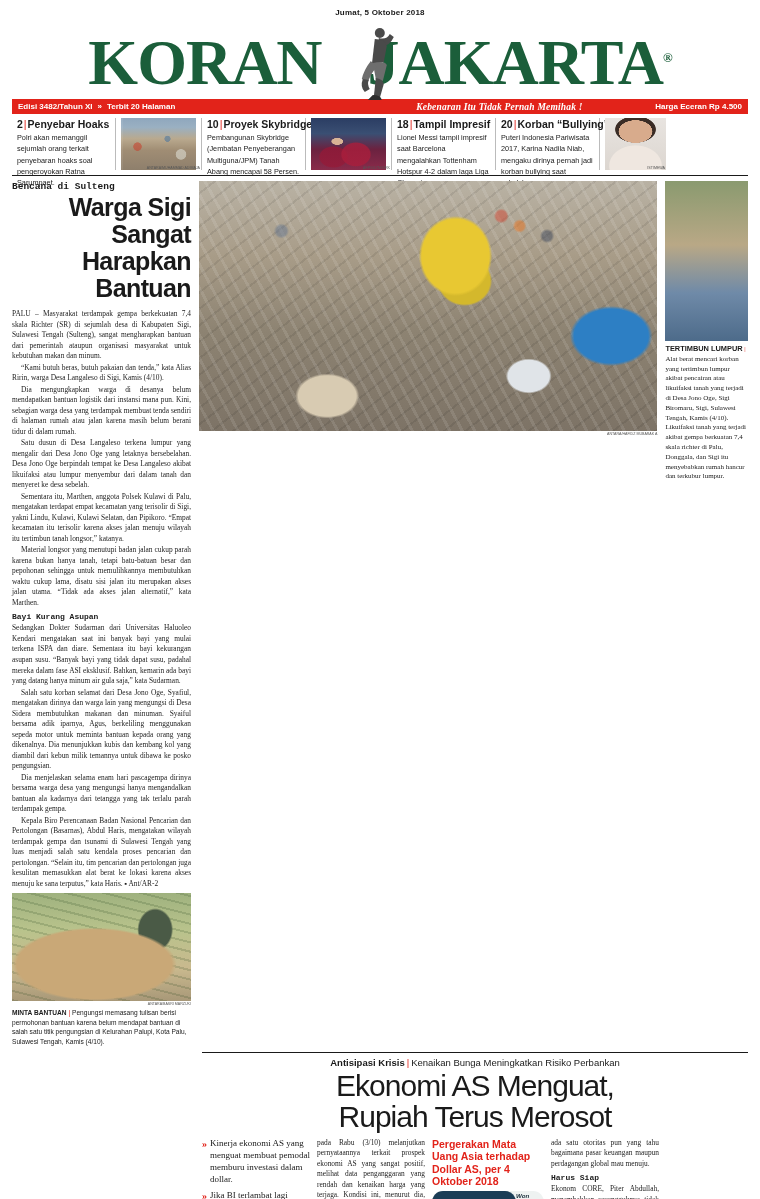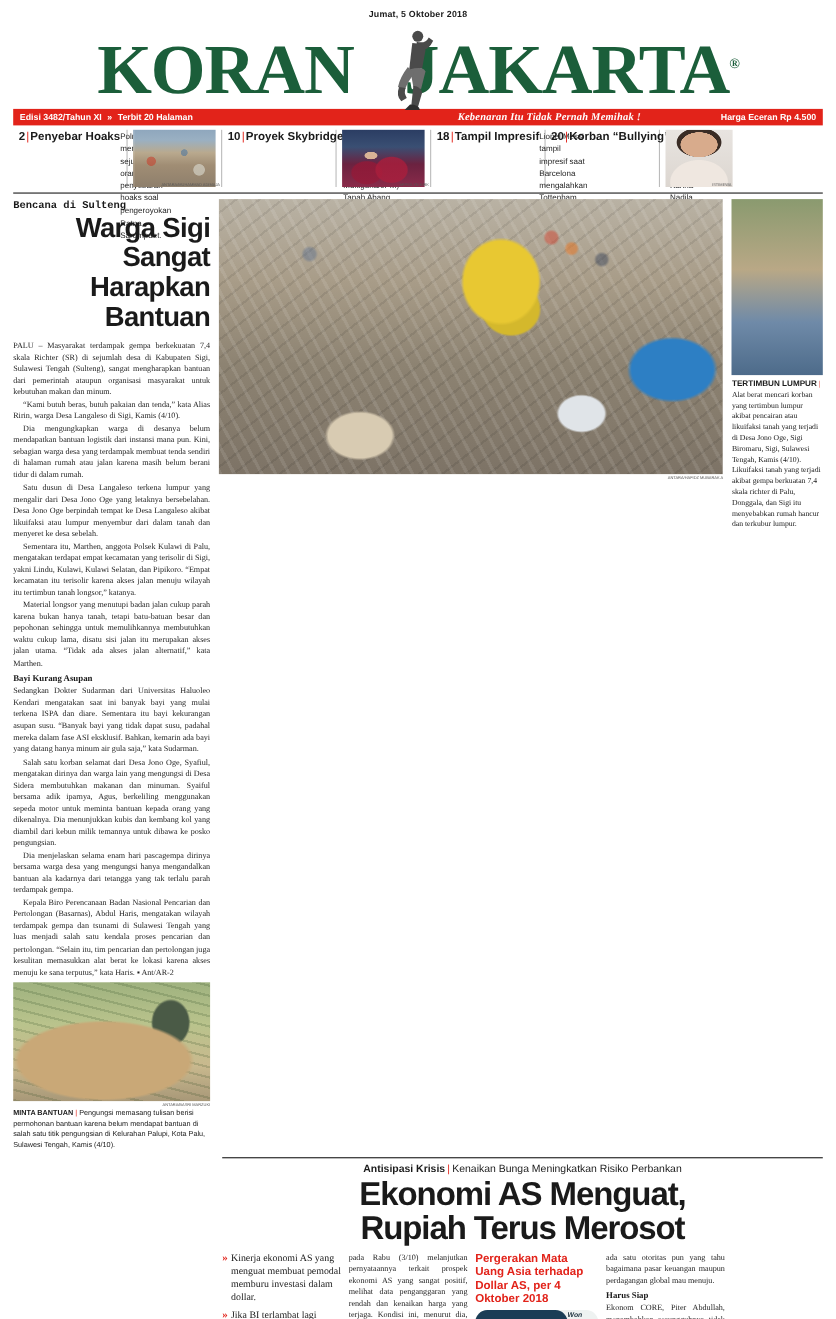--- a/index.html
+++ b/index.html
@@ -33,21 +33,21 @@
   }
   .redbar .left { flex:0 0 30%; display:flex; gap:5px; align-items:center;}
   .redbar .mid { flex:1; text-align:right; font-family:"Liberation Serif",serif;
      font-size:9.5px; font-weight:700; font-style:italic; letter-spacing:.2px;}
   .redbar .right { flex:0 0 22%; text-align:right; }
   .chev { font-size:8px; }
 
   
   .teasers { display:flex; border-bottom:1.5px solid #1a1a1a;
      padding:4px 0 5px 0; gap:0; height:62px; }
-  .teaser { display:flex; padding:0 5px;
+  .teaser { display:flex; flex-direction:column; padding:0 5px;
       border-right:1px solid #bbb; }
   .teaser:last-child { border-right:none; padding-right:0;}
   .teaser-head { font-family:"Liberation Sans",sans-serif; font-weight:700;
       font-size:10.5px; margin-bottom:2px; white-space:nowrap;}
   .teaser-head .num { color:#1a1a1a; }
   .teaser-head .sep { color:#e2231a; font-weight:400; margin:0 1px;}
   .teaser-body { font-family:"Liberation Sans",sans-serif; font-size:7.3px;
       line-height:1.55; color:#222; }
   .tz-txt { width:104px; }
   .tz-img { width:86px; position:relative; }
@@ -85,21 +85,21 @@
 
   .kicker { font-family:Liberation Mono, monospace; font-weight:700;
      font-size:9.5px; margin-bottom:2px; }
   .headline1 { font-family:"Liberation Sans",sans-serif; font-weight:700;
      font-size:25px; line-height:1.08; letter-spacing:-.6px; margin-bottom:7px;text-align:right;}
 
   .body-txt { font-family:"Liberation Serif",serif; font-size:7.4px;
      line-height:1.42; text-align:justify; hyphens:auto; color:#1d1d1d;}
   .body-txt p { text-indent:9px; margin-bottom:1px; }
   .body-txt p.noind { text-indent:0; }
-  .subhead { font-family:Liberation Serif, serif; font-weight:700;
+  .subhead { font-family:Liberation Mono, monospace; font-weight:700;
      font-size:8px; margin:4px 0 2px; }
 
   .photo-main { width:100%; height:250px; position:relative; overflow:hidden;
      background:linear-gradient(180deg,#b9b2a4 0%,#a89c88 30%,#8d8372 60%,#7d7366 100%);}
   .photo-main:after{ content:""; position:absolute; inset:0;
      background:
       radial-gradient(ellipse 8% 16% at 56% 30%,#e8c832 0 92%,transparent 100%),
       radial-gradient(ellipse 6% 10% at 58% 40%,#d4b82c 0 92%,transparent 100%),
       radial-gradient(ellipse 9% 12% at 90% 62%,#2d7fc4 0 90%,transparent 100%),
       radial-gradient(ellipse 5% 7% at 72% 78%,#e0e4e8 0 90%,transparent 100%),
@@ -133,21 +133,21 @@
   .rail-cap .ttl { font-family:"Liberation Sans",sans-serif; font-weight:700;
      font-size:7.4px; }
 
   
   .eco-rule { border-top:1.5px solid #1a1a1a; margin:5px 0 4px; }
   .eco-kick { text-align:center; font-family:"Liberation Sans",sans-serif;
      font-size:9.5px; margin-bottom:2px;}
   .eco-kick b { font-weight:700; }
   .eco-kick .bar { color:#e2231a; margin:0 2px; }
   .eco-head { text-align:center; font-family:"Liberation Sans",sans-serif;
-     font-weight:700; font-size:30px; line-height:1.04; letter-spacing:-1px;
+     font-weight:400; font-size:30px; line-height:1.04; letter-spacing:-1px;
      margin-bottom:6px; }
 
   .eco-cols { display:flex; gap:7px; }
   .eco-c { width:108px; }
   .eco-c.wide { width:112px; }
   .bullets { font-family:"Liberation Serif",serif; font-size:9px;
      line-height:1.32; }
   .bullet { display:flex; gap:3px; margin-bottom:5px; }
   .bullet .gl { color:#e2231a; font-weight:700; font-size:10px; line-height:1.1; }
 

